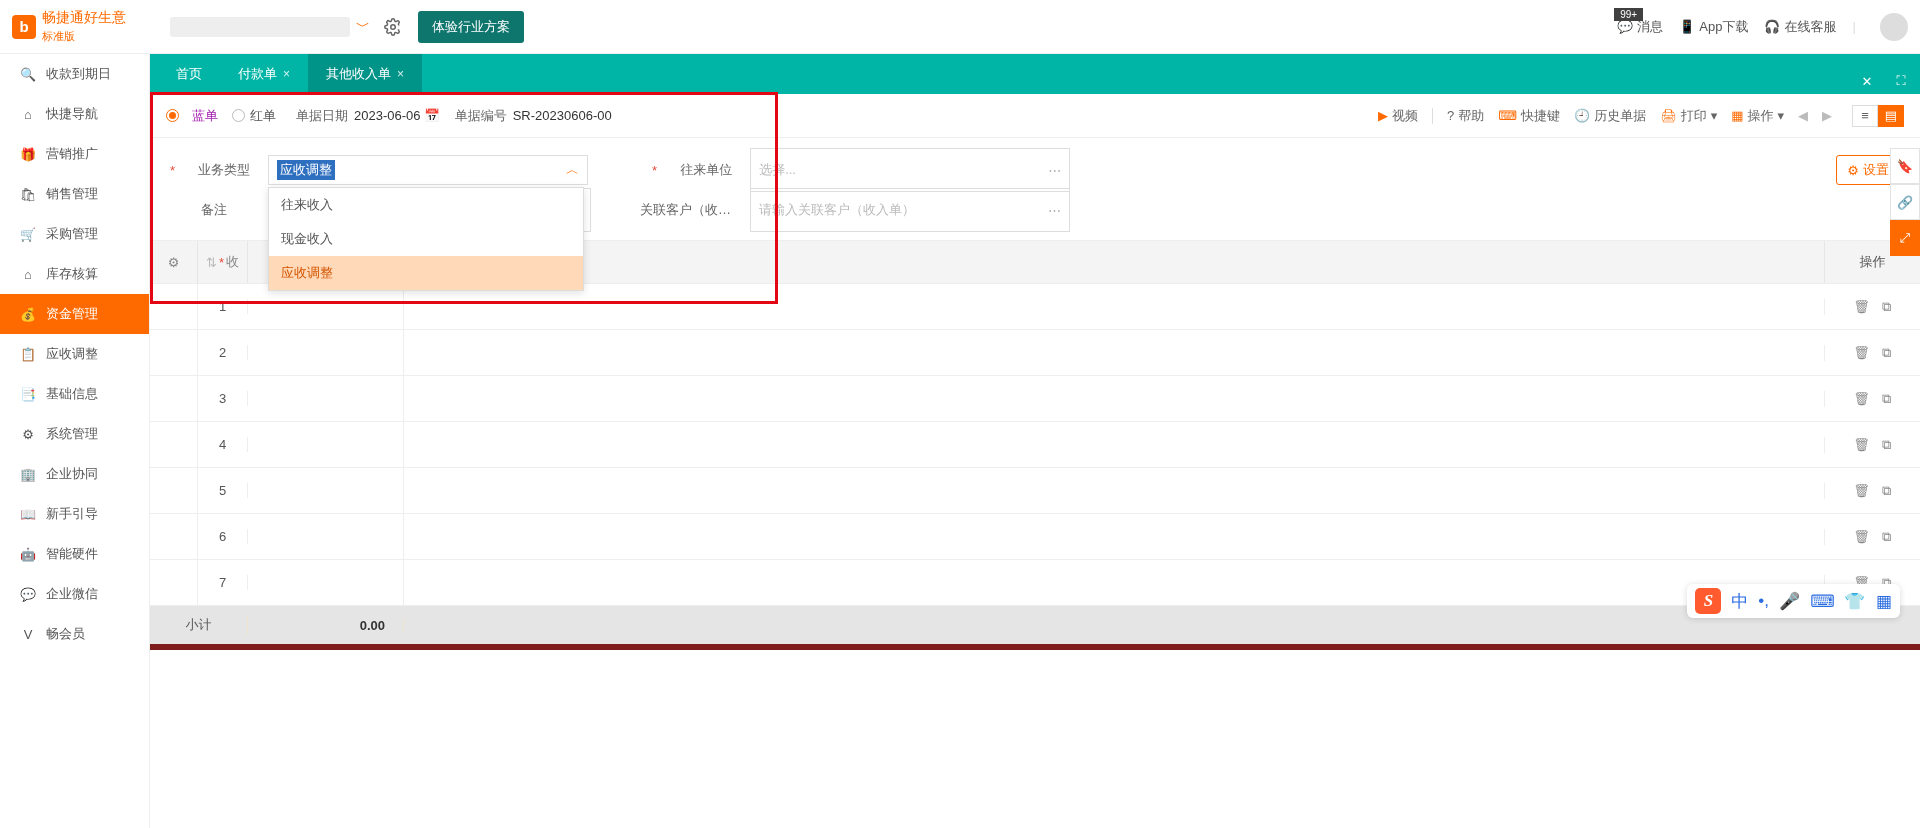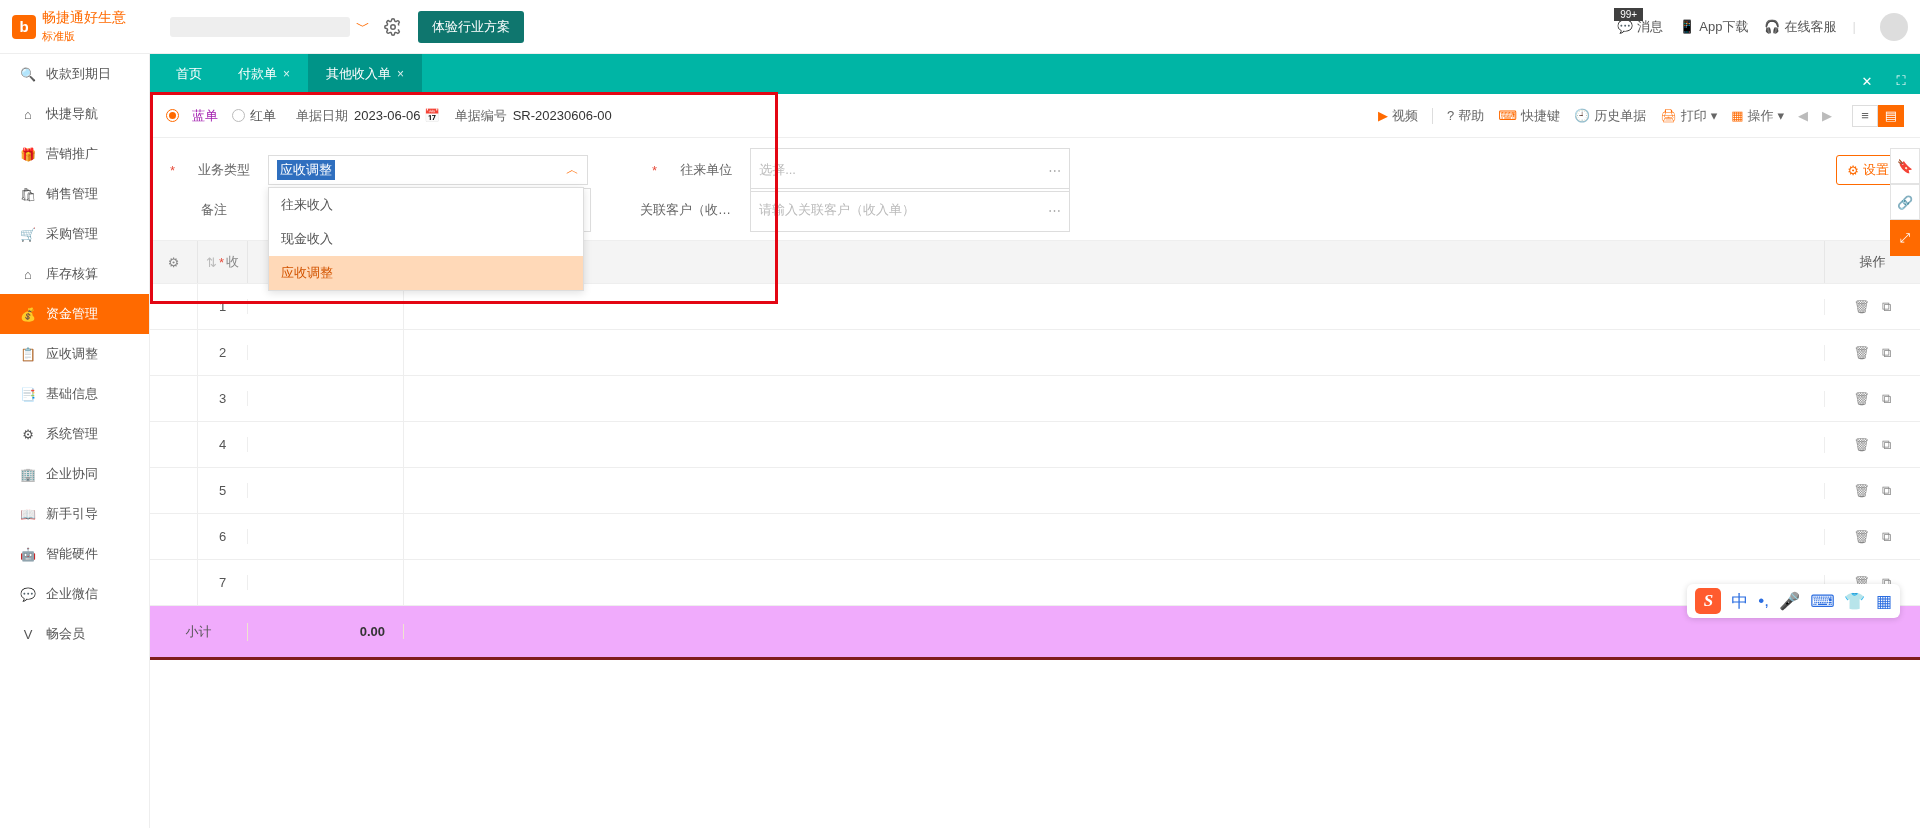--- a/index.html
+++ b/index.html
@@ -96,21 +96,21 @@
 .th-sort .req { color: #e74c3c; }
 .th-rest { flex: 1; }
 .th-ops { width: 96px; text-align: center; color: #555; border-left: 1px solid #e6e6e6; height: 100%; display: flex; align-items: center; justify-content: center; }
 .trow { display: flex; height: 46px; border-bottom: 1px solid #eee; align-items: center; }
 .td-blank { width: 48px; border-right: 1px solid #eee; height: 100%; }
 .td-idx { width: 50px; text-align: center; color: #555; border-right: 1px solid #eee; }
 .td-col1 { width: 156px; border-right: 1px solid #eee; height: 100%; }
 .td-rest { flex: 1; height: 100%; }
 .td-ops { width: 96px; display: flex; align-items: center; justify-content: center; gap: 12px; color: #888; border-left: 1px solid #eee; }
 .td-ops span { cursor: pointer; }
-.tfoot { display: flex; height: 54px; background: #f0abfc; align-items: center; border-bottom: 3px solid #7f1d1d; }
+.tfoot { display: flex; height: 44px; background: #e5e5e5; align-items: center; border-bottom: 6px solid #7f1d1d; }
 .tf-label { width: 98px; text-align: center; color: #555; border-right: 1px solid #eee3cf; }
 .tf-val { width: 156px; text-align: right; padding-right: 18px; font-weight: bold; border-right: 1px solid #eee3cf; }
 .tf-rest { flex: 1; }
 .tf-ops { width: 96px; border-left: 1px solid #eee3cf; }
 
 
 .rightrail { position: absolute; right: 0; top: 94px; display: flex; flex-direction: column; gap: 0; }
 .rightrail .ritem { width: 30px; height: 36px; display: flex; align-items: center; justify-content: center; border: 1px solid #e3e3e3; background: #fff; color: #999; cursor: pointer; }
 .rightrail .ritem.on { background: #ff6a00; color: #fff; border-color: #ff6a00; }
 

